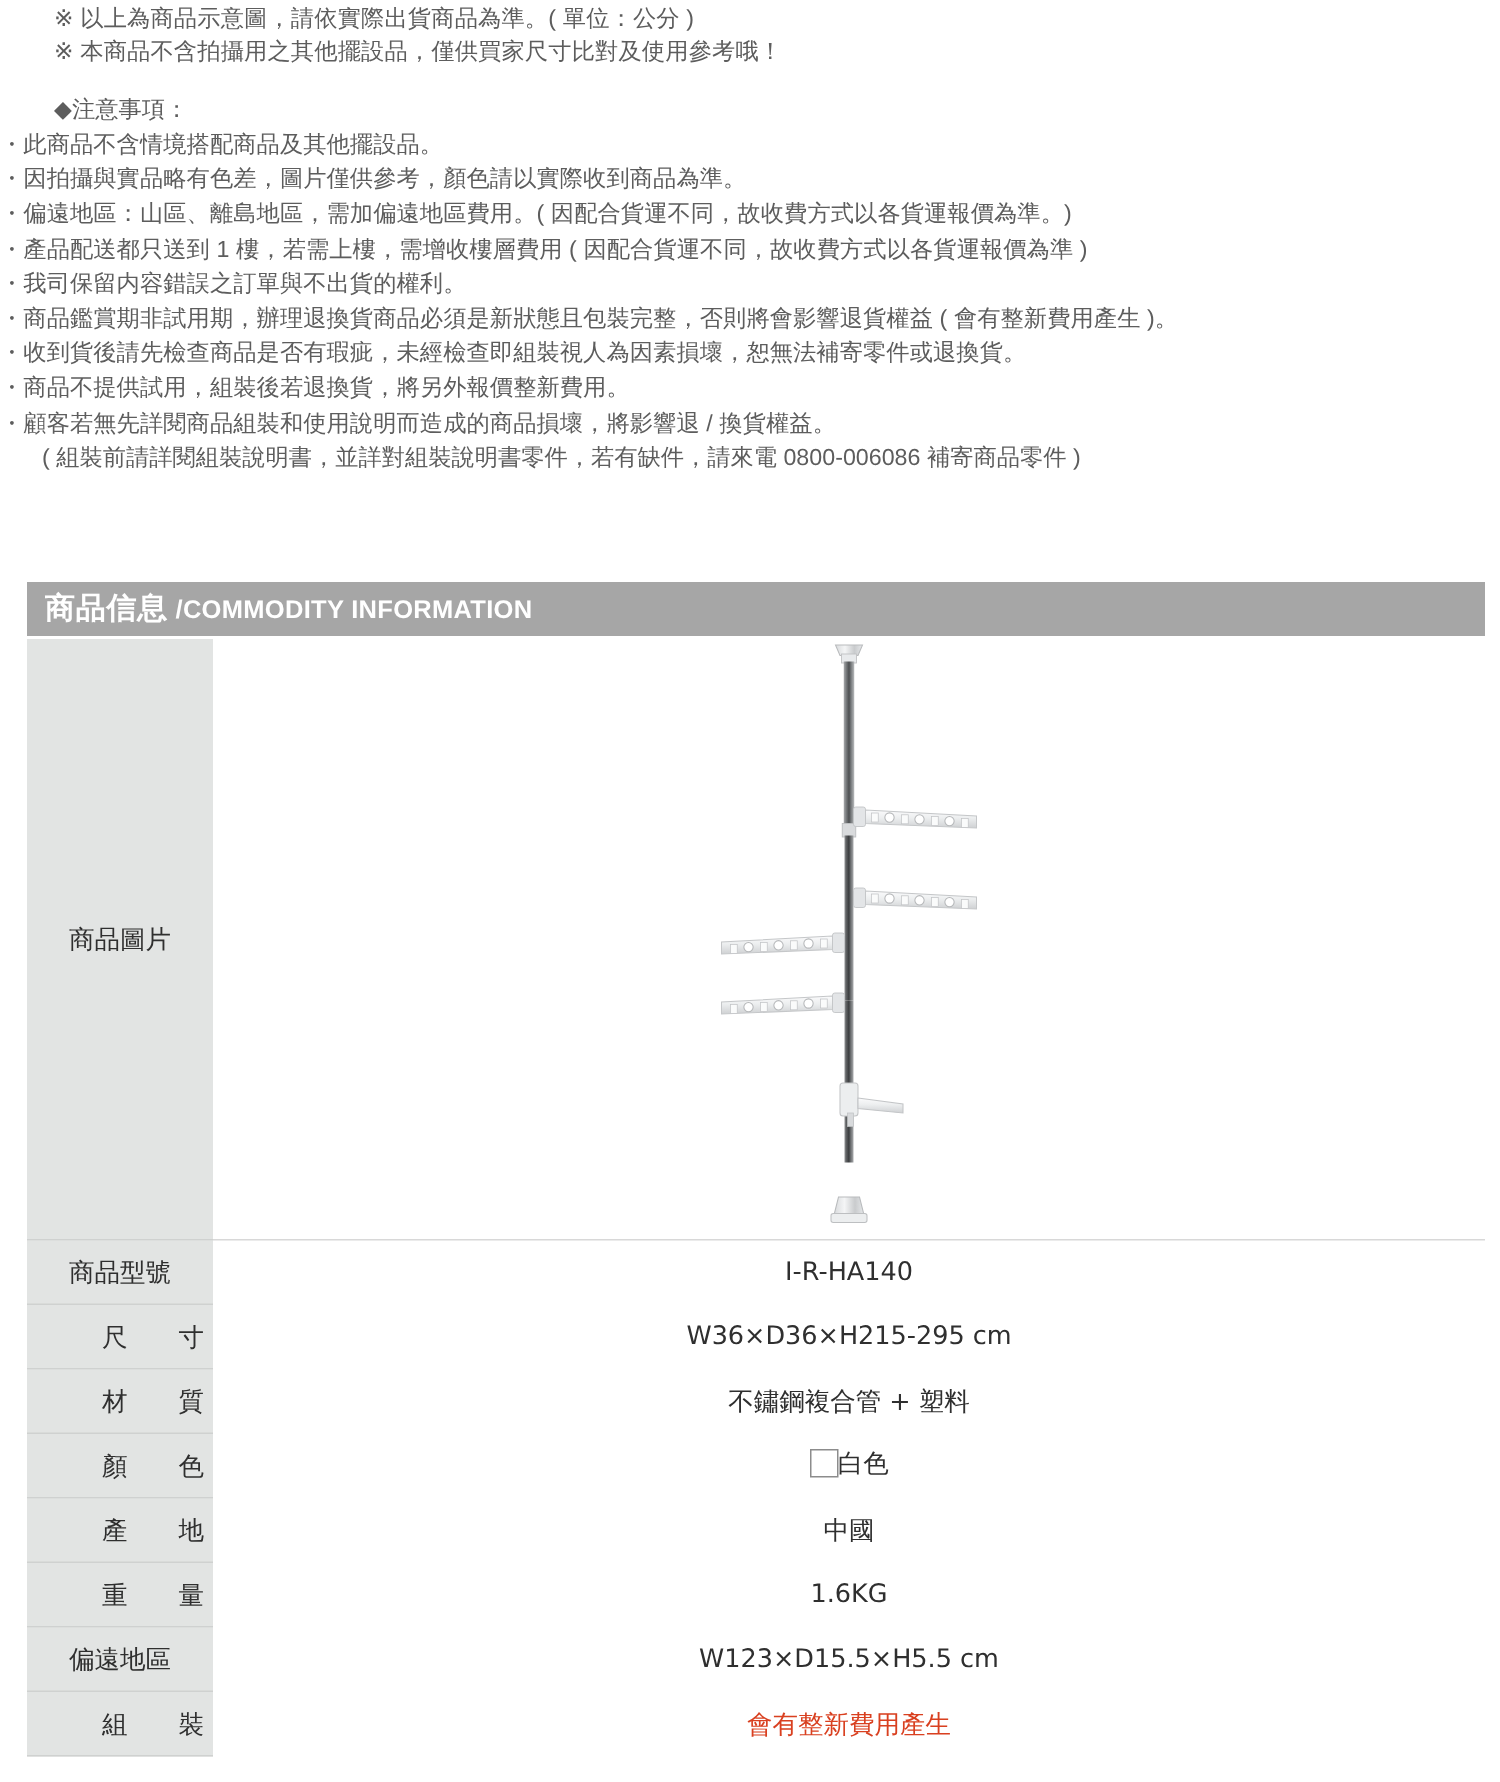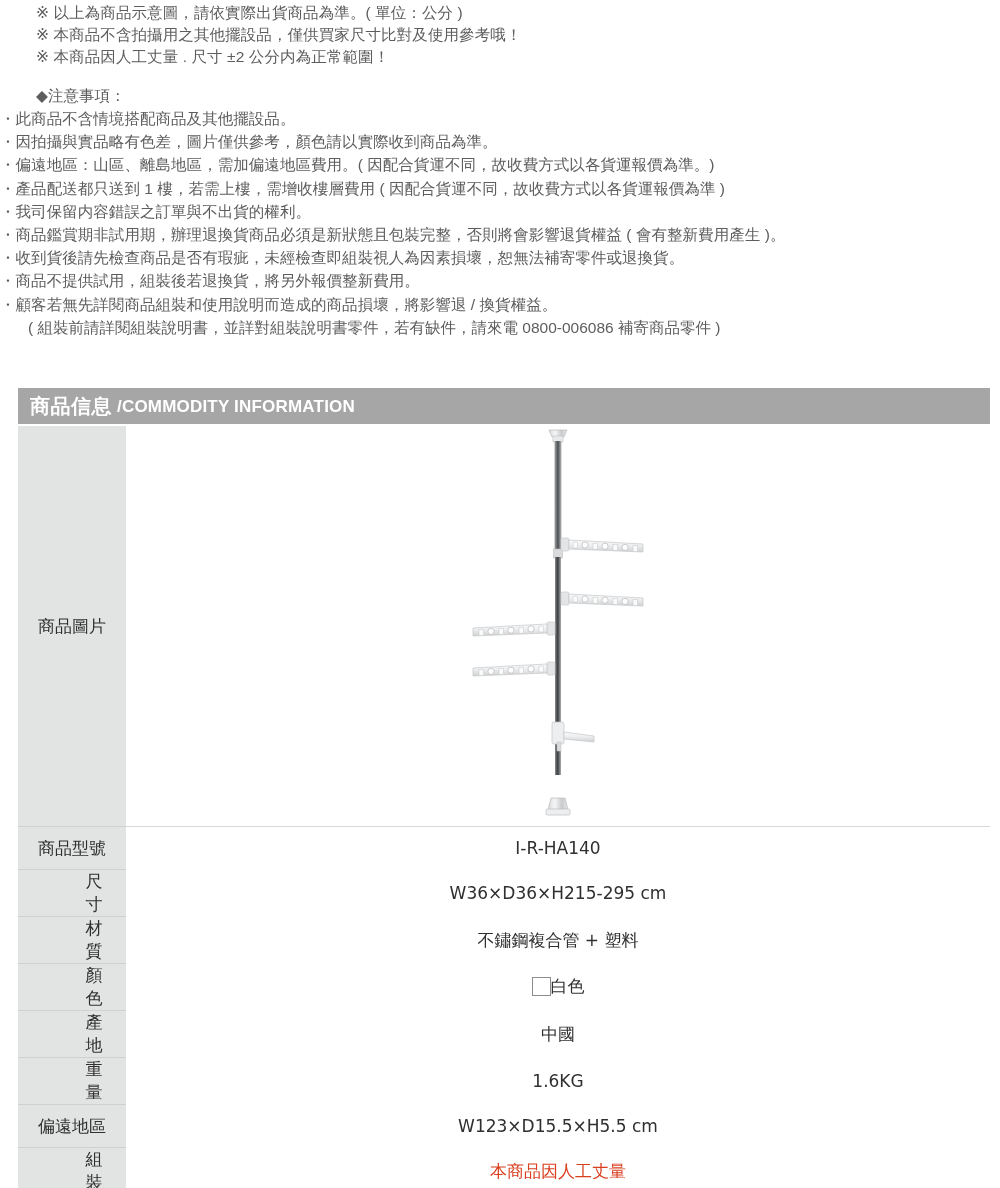--- a/index.html
+++ b/index.html
@@ -94,21 +94,21 @@
     width: 972px;
     border-collapse: collapse;
     table-layout: fixed;
   }
   .info-table td {
     border: none;
     padding: 0;
     vertical-align: middle;
   }
   .cell-label {
-    width: 108px;
+    width: 124px;
     background: #e2e4e3;
     text-align: center;
     font-size: 17px;
     color: #2f2f2f;
     font-family: "DejaVu Sans", "Liberation Sans", sans-serif;
   }
   .cell-label .lbl {
     display: inline-block;
   }
   .cell-label.spaced .lbl {
@@ -152,21 +152,20 @@
   .prod-svg { display: block; margin: 0 auto; }
 </style>
 </head>
 <body>
 
 <div class="notice-wrap">
 
   <div class="notice-star-list">
     <div class="notice-line">※ 以上為商品示意圖，請依實際出貨商品為準。( 單位：公分 )</div>
     <div class="notice-line">※ 本商品不含拍攝用之其他擺設品，僅供買家尺寸比對及使用參考哦！</div>
-    <div class="notice-line">※ 本商品因人工丈量 . 尺寸 ±2 公分内為正常範圍！</div>
   </div>
 
   <div class="notice-gap"></div>
 
   <div class="notice-head">◆注意事項：</div>
 
   <div class="bullet-list">
     <div class="bullet-line">・此商品不含情境搭配商品及其他擺設品。</div>
     <div class="bullet-line">・因拍攝與實品略有色差，圖片僅供參考，顏色請以實際收到商品為準。</div>
     <div class="bullet-line">・偏遠地區：山區、離島地區，需加偏遠地區費用。( 因配合貨運不同，故收費方式以各貨運報價為準。)</div>
@@ -351,17 +350,17 @@
       <td class="cell-label">
         <span class="lbl">偏遠地區</span>
       </td>
       <td class="cell-value">W123×D15.5×H5.5 cm</td>
     </tr>
 
     <tr class="data-row">
       <td class="cell-label spaced">
         <span class="lbl">組　　裝</span>
       </td>
-      <td class="cell-value value-assembly">本商品因人工丈量</td>
+      <td class="cell-value value-assembly">會有整新費用產生</td>
     </tr>
 
   </tbody>
 </table>
 
 </body></html>

